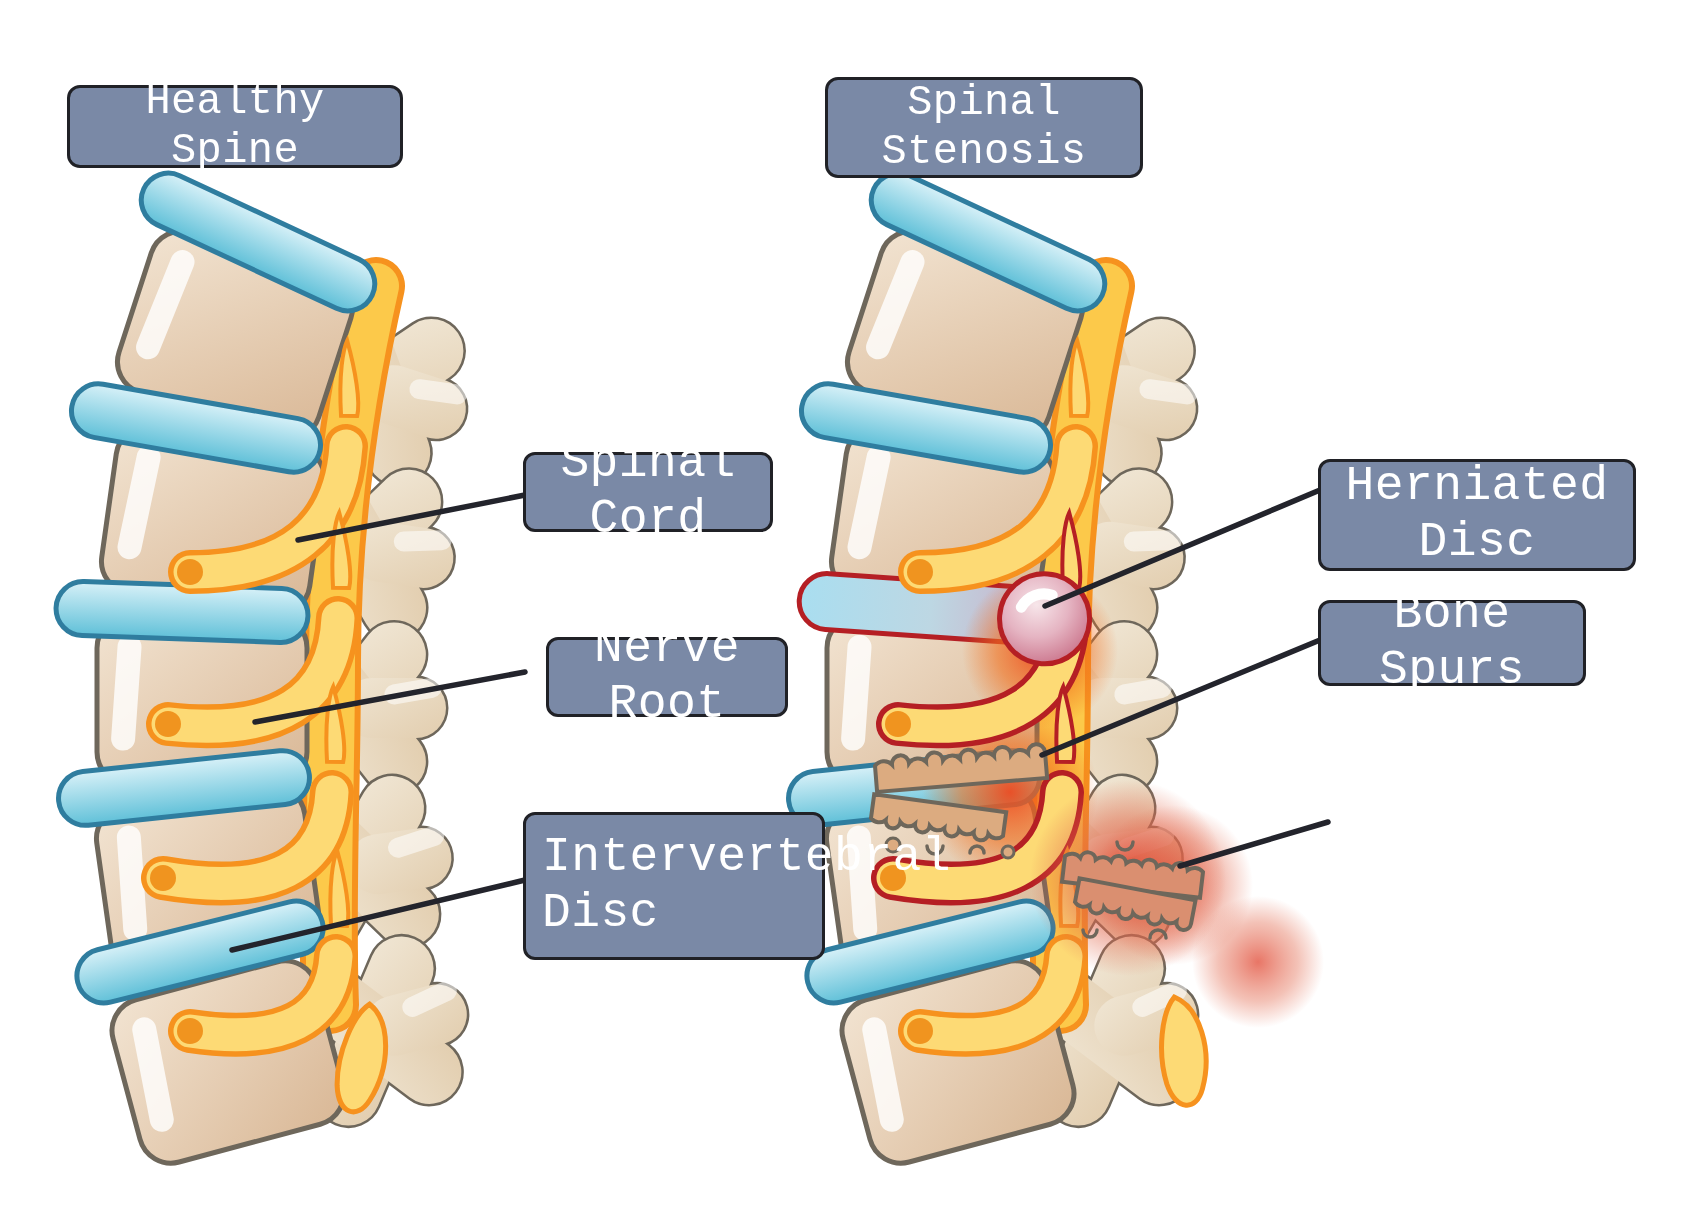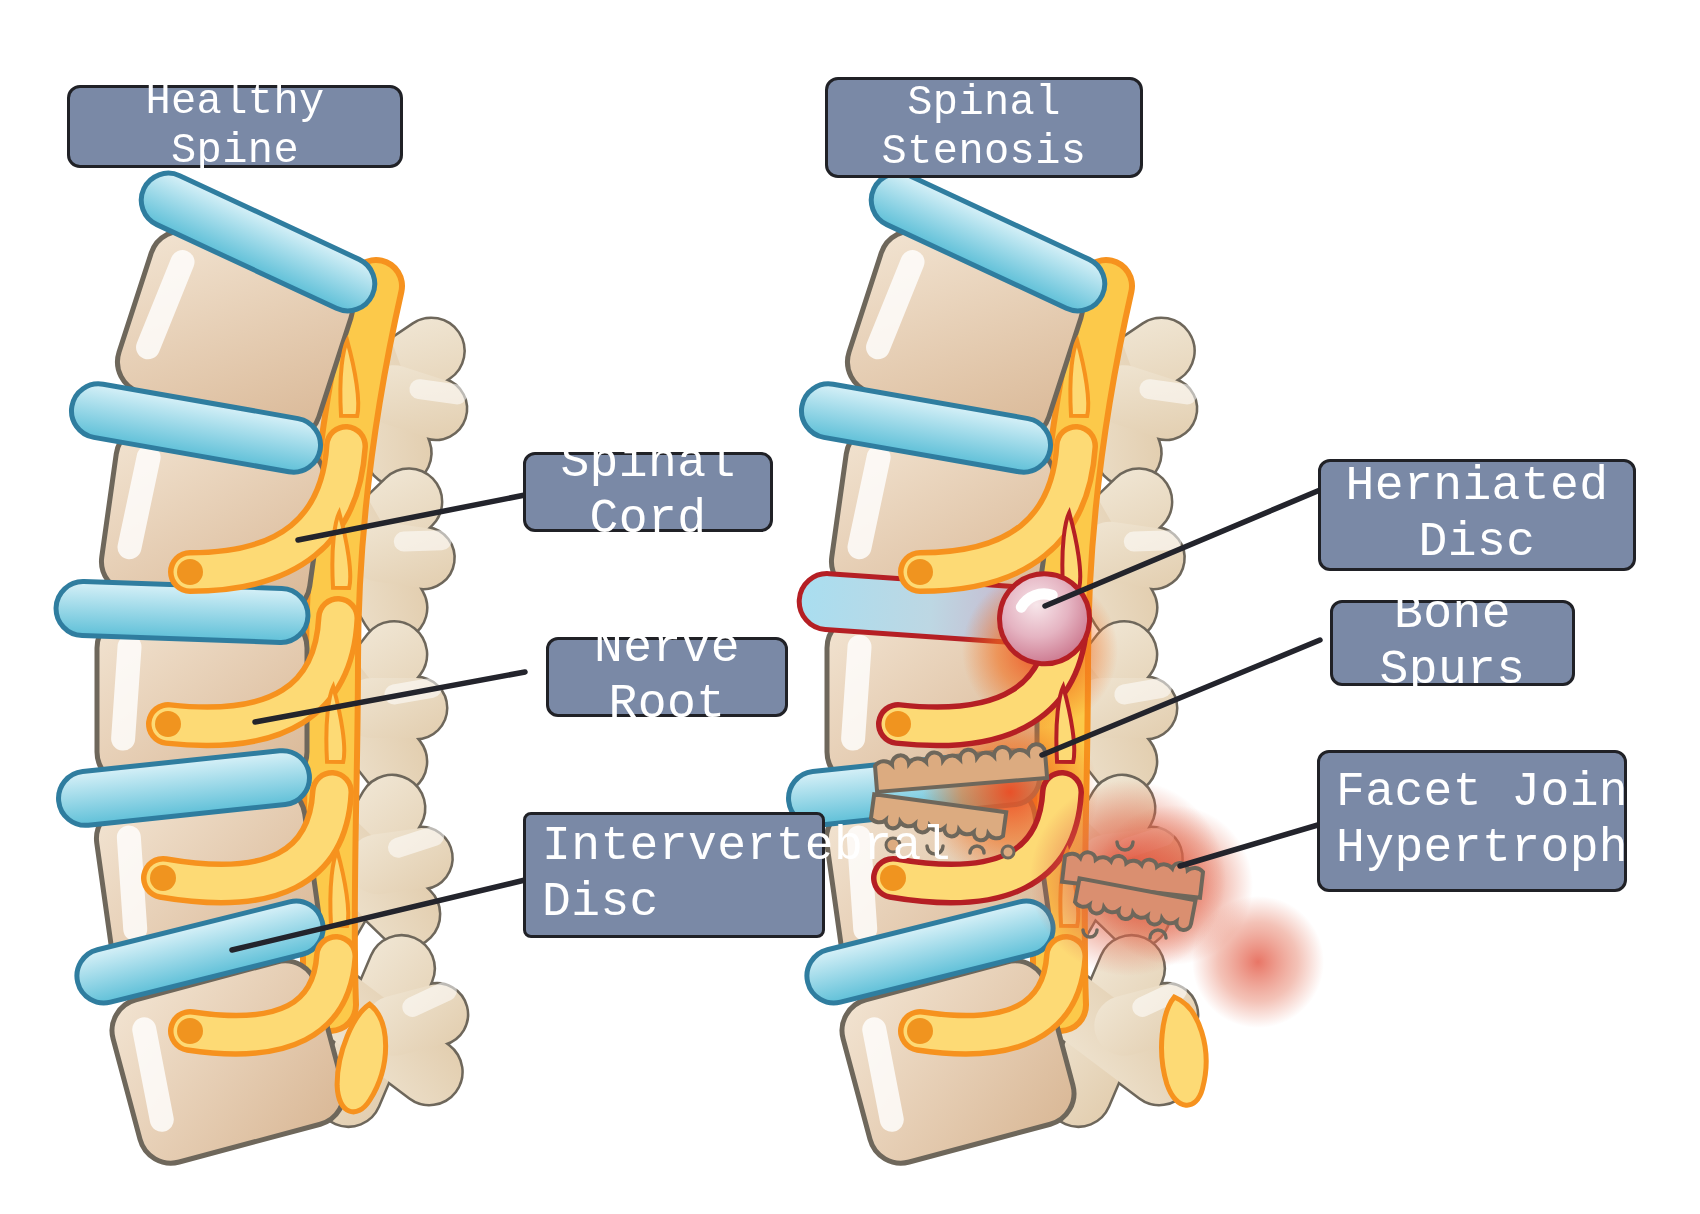--- a/index.html
+++ b/index.html
@@ -306,20 +306,19 @@
     </svg>
 
   <div class="labelbox titlebox" style="left:67px;top:85px;width:336px;height:83px;">Healthy Spine</div>
 
   <div class="labelbox titlebox" style="left:825px;top:77px;width:318px;height:101px;">Spinal Stenosis</div>
 
   <div class="labelbox" style="left:523px;top:452px;width:250px;height:80px;">Spinal Cord</div>
 
   <div class="labelbox" style="left:546px;top:637px;width:242px;height:80px;">Nerve Root</div>
 
-  <div class="labelbox twoline" style="left:523px;top:812px;width:302px;height:126px;border-radius:8px;">Intervertebral Disc</div>
+  <div class="labelbox twoline" style="left:523px;top:812px;width:302px;height:148px;">Intervertebral Disc</div>
 
   <div class="labelbox" style="left:1318px;top:448px;width:318px;height:112px;margin-top:11px;">Herniated Disc</div>
 
-  <div class="labelbox" style="left:1318px;top:600px;width:245px;height:86px;margin-left:12px;">Bone Spurs</div>
-
-  <div class="labelbox twoline" style="left:1317px;top:750px;width:310px;height:142px;">Facet Joint Hypertrophy</div>
+  <div class="labelbox" style="left:1318px;top:600px;width:268px;height:86px;">Bone Spurs</div>
+
 </div>
 
 </body></html>

